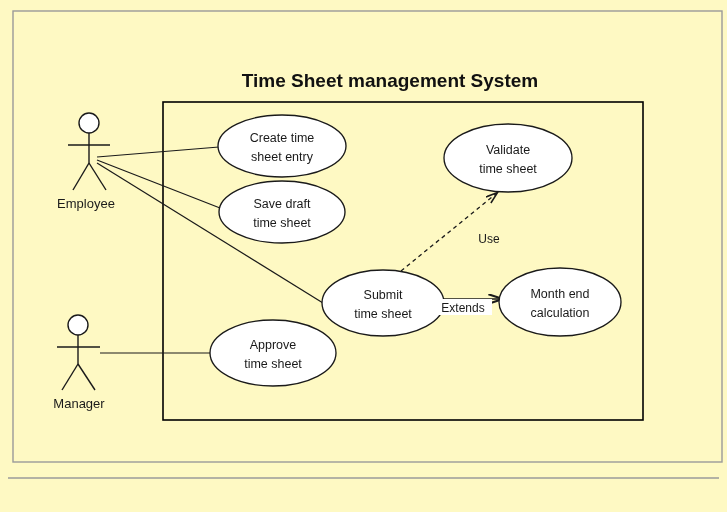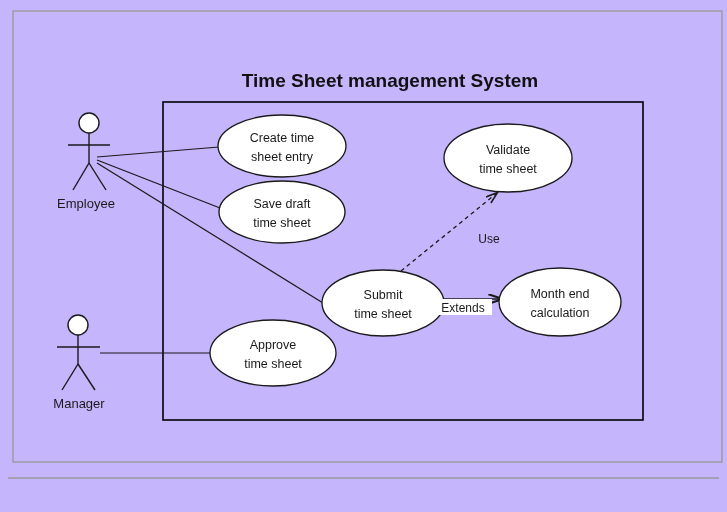--- a/index.html
+++ b/index.html
@@ -14,21 +14,21 @@
     font-family: "Liberation Sans", sans-serif;
     overflow: hidden;
     position: relative;
   }
   #page {
     position: absolute;
     left: 0;
     top: 0;
     width: 727px;
     height: 512px;
-    background: #c4b5fd;
+    background: #fef9c3;
   }
   svg#diagram {
     display: block;
     width: 727px;
     height: 512px;
   }
   .uc-label {
     font-family: "Liberation Sans", sans-serif;
     font-size: 12.5px;
     fill: #1a1a1a;

